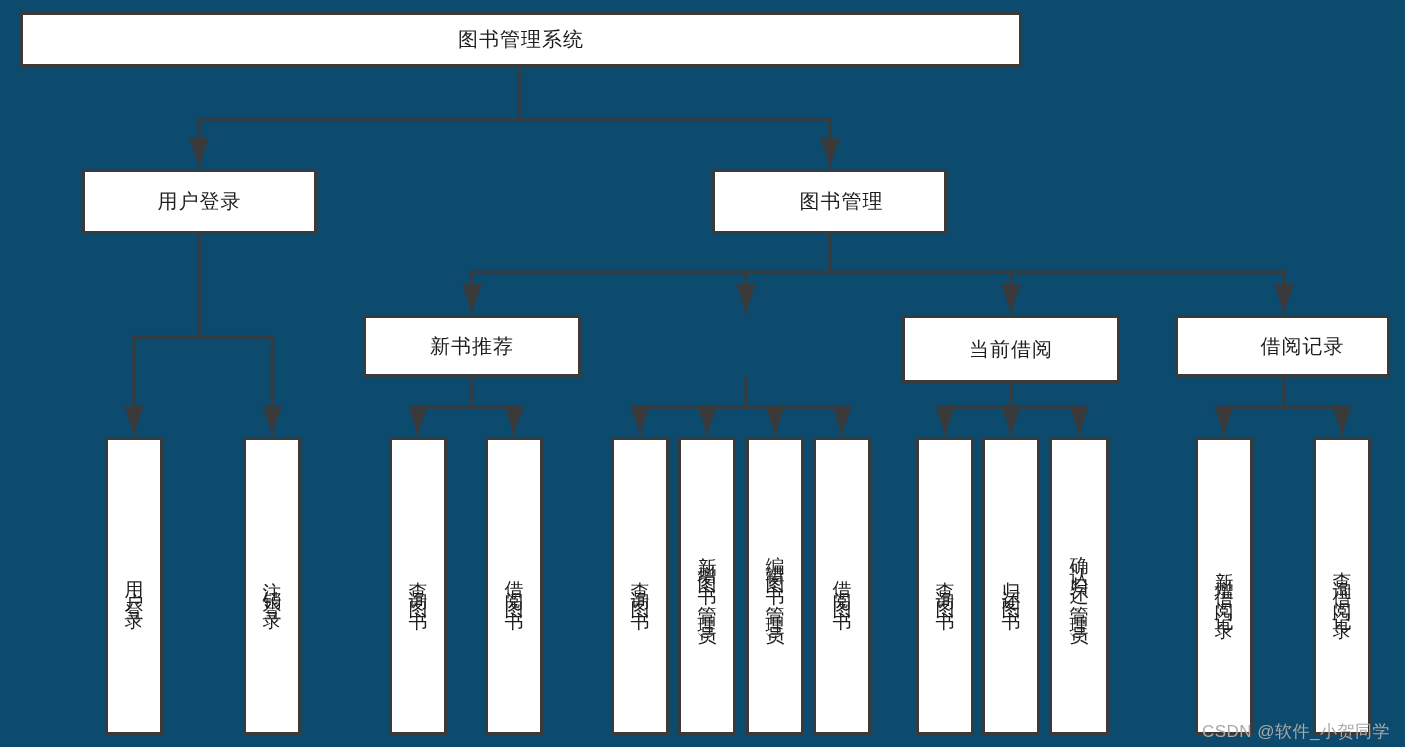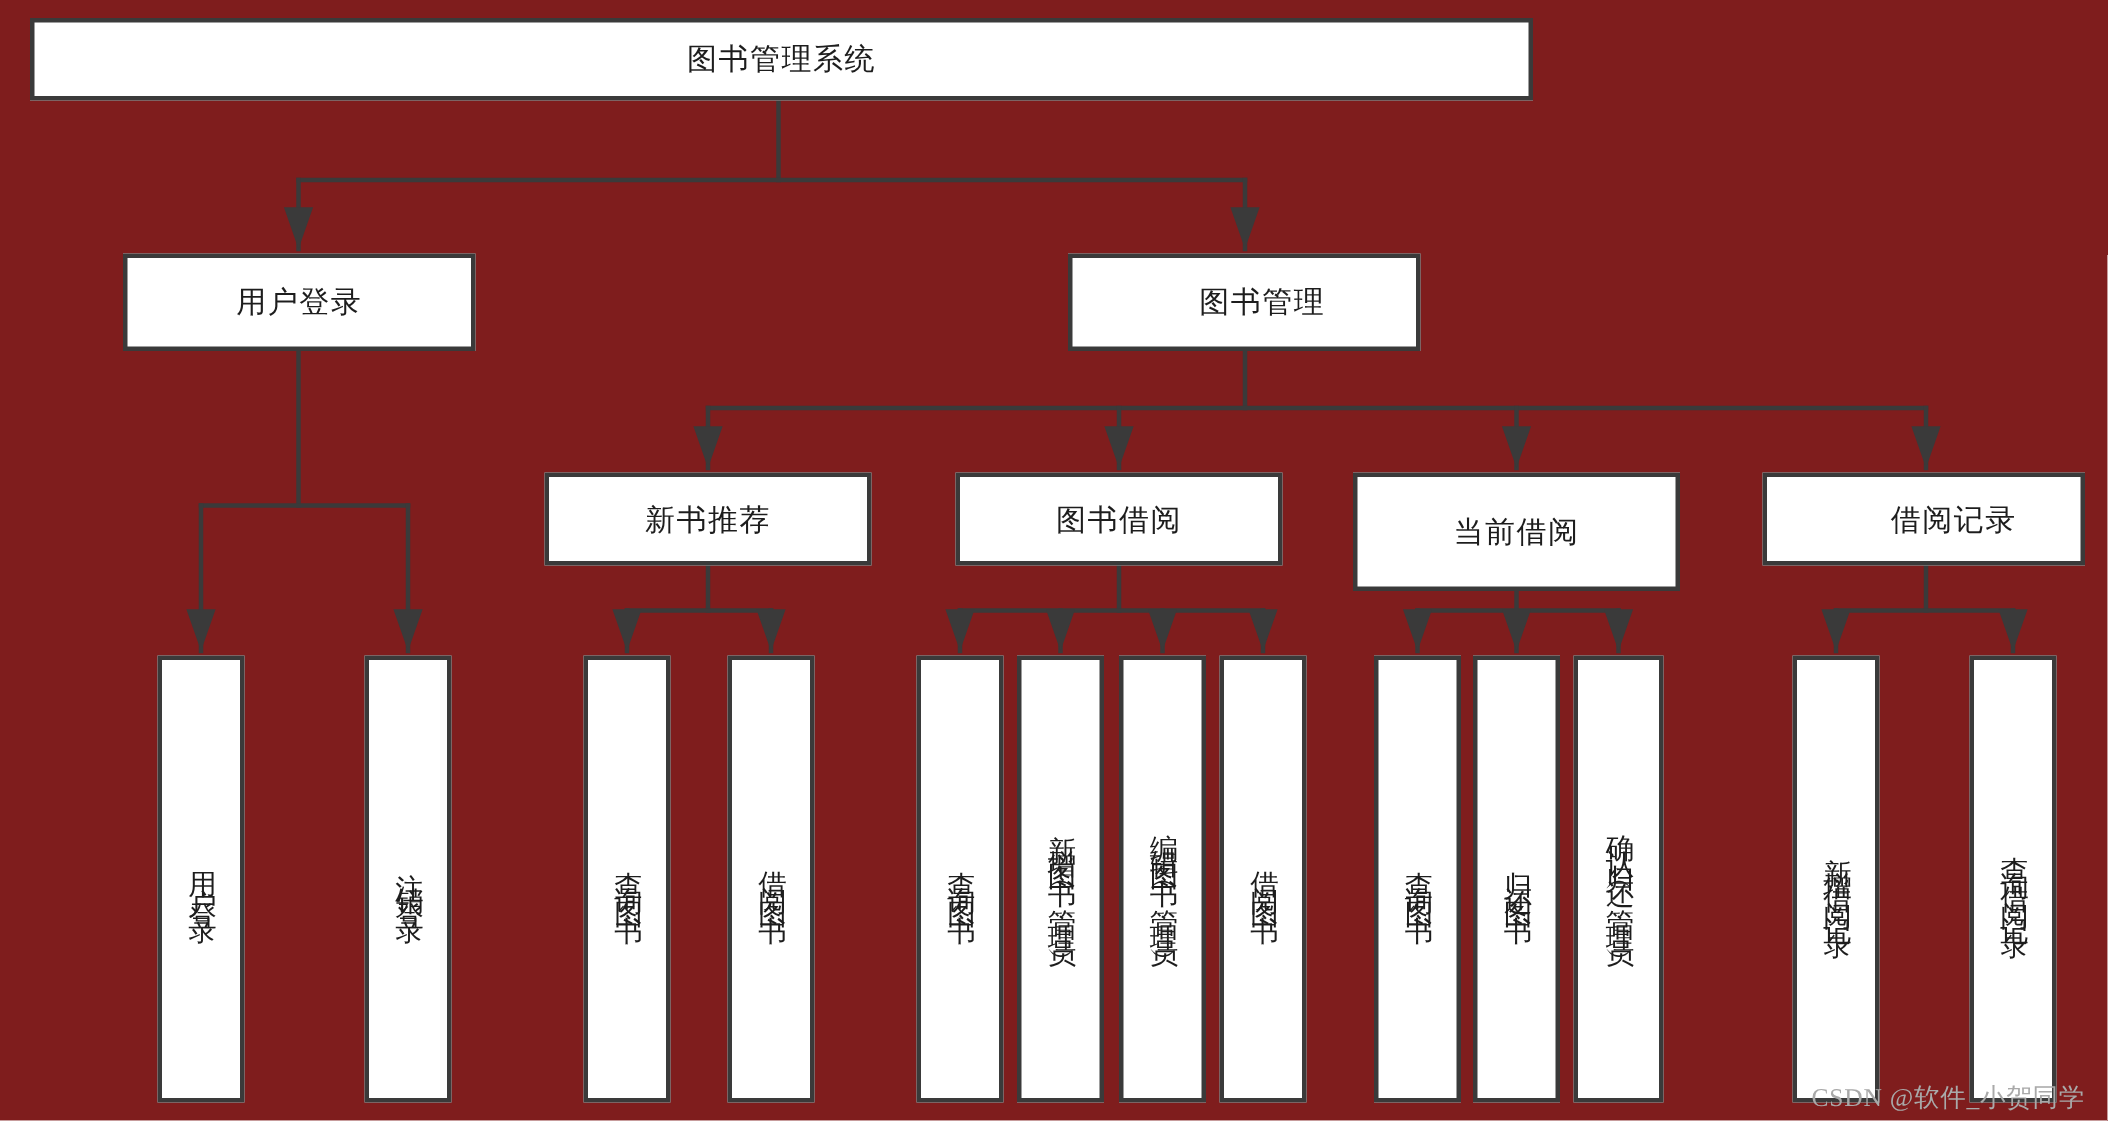--- a/index.html
+++ b/index.html
@@ -1,39 +1,39 @@
 <!DOCTYPE html>
 <html><head>
 <meta charset="utf-8">
 <style>
   html,body { margin:0; padding:0; background:#ffffff; }
   #stage {
-    position:relative; width:1405px; height:747px; background:#7f1d1d;
-    font-family:Liberation Serif, serif; overflow:hidden;
+    position:relative; width:1405px; height:747px; background:#0c4a6e;
+    font-family:Liberation Sans, sans-serif; overflow:hidden;
   }
   #wires { position:absolute; left:0; top:0; width:1405px; height:747px; }
   .hnode {
     position:absolute; box-sizing:border-box; background:#ffffff;
     border:3px solid #3a3a3a; display:flex; align-items:center; justify-content:center;
     font-size:20px; color:#1d1d1d; letter-spacing:1px; z-index:2;
   }
   .leaf {
     position:absolute; box-sizing:border-box; background:#ffffff;
     border:3px solid #3a3a3a; top:437px; width:58px; height:298px;
     display:flex; align-items:center; justify-content:center;
     writing-mode:vertical-rl; text-orientation:mixed;
     font-size:19px; letter-spacing:10px; color:#1d1d1d; z-index:2;
   }
   
   #n-root   { left:20px;  top:12px;  width:1002px; height:55px; }
   #n-login  { left:82px;  top:169px; width:235px;  height:65px; }
   #n-mgmt   { left:712px; top:169px; width:235px;  height:65px;padding-left:24px; }
   #n-rec    { left:363px; top:315px; width:218px;  height:62px; }
   #n-borrow { left:637px; top:315px; width:218px;  height:62px; }
-  #n-cur    { left:902px; top:315px; width:218px;  height:79px; }
+  #n-cur    { left:902px; top:315px; width:218px;  height:68px; }
   #n-hist   { left:1175px;top:315px; width:215px;  height:62px;padding-left:40px; }
   
   #l1  { left:105px; }
   #l2  { left:243px; }
   #l3  { left:389px; }
   #l4  { left:485px; }
   #l5  { left:611px; }
   #l6  { left:678px; }
   #l7  { left:746px; }
   #l8  { left:813px; }
@@ -115,21 +115,20 @@
       </g>
     </g>
   </svg>
 
   <div id="n-root" class="hnode">图书管理系统</div>
 
   <div id="n-login" class="hnode">用户登录</div>
   <div id="n-mgmt" class="hnode">图书管理</div>
 
   <div id="n-rec" class="hnode">新书推荐</div>
-  <div id="n-borrow" class="hnode">图书借阅</div>
   <div id="n-cur" class="hnode">当前借阅</div>
   <div id="n-hist" class="hnode">借阅记录</div>
 
   <div id="l1" class="leaf">用户登录</div>
   <div id="l2" class="leaf">注销登录</div>
   <div id="l3" class="leaf">查询图书</div>
   <div id="l4" class="leaf">借阅图书</div>
   <div id="l5" class="leaf">查询图书</div>
   <div id="l6" class="leaf">新增图书（管理员）</div>
   <div id="l7" class="leaf">编辑图书（管理员）</div>

